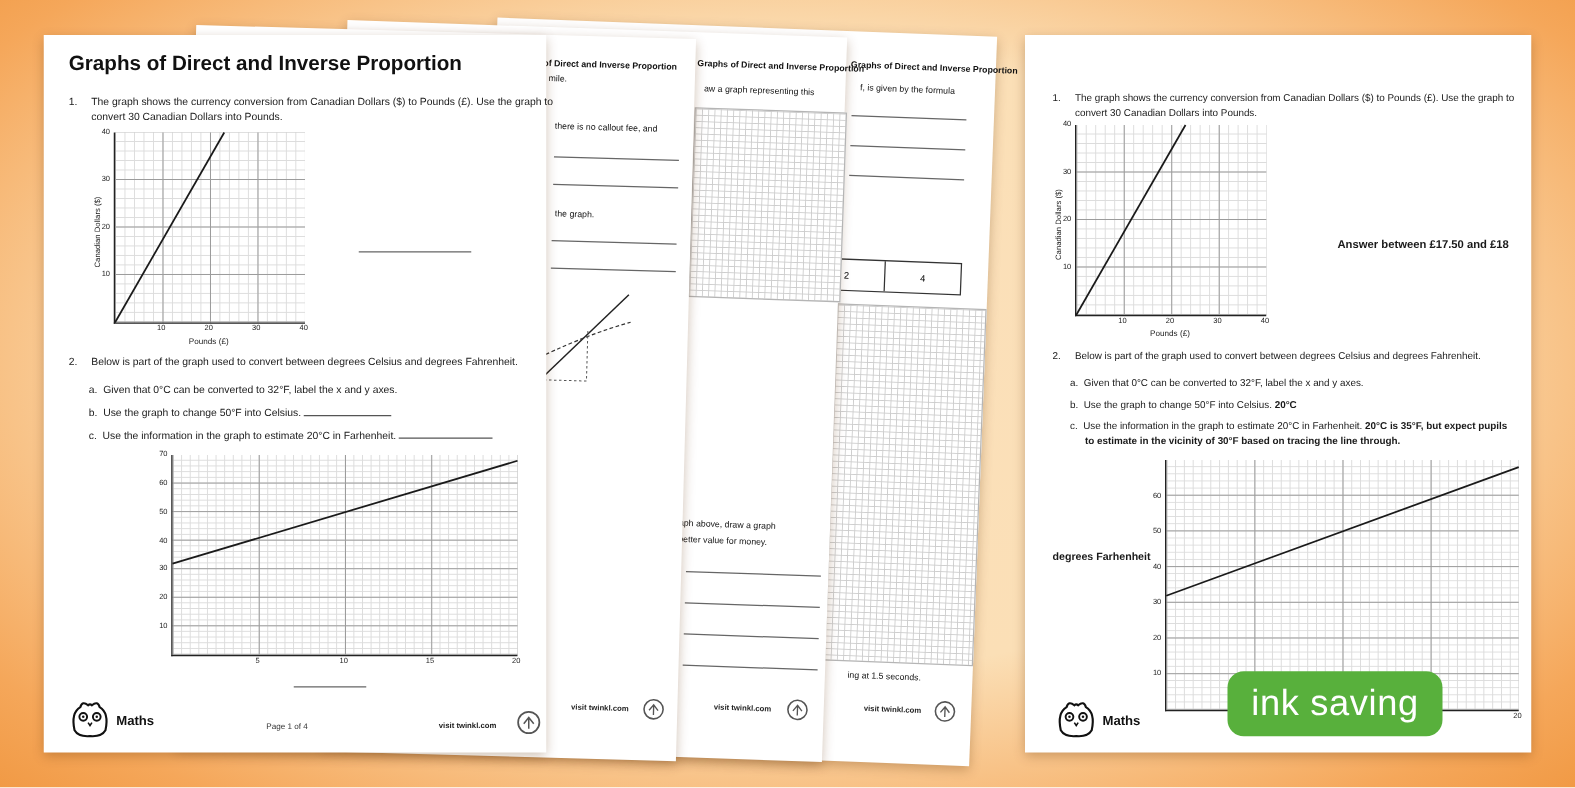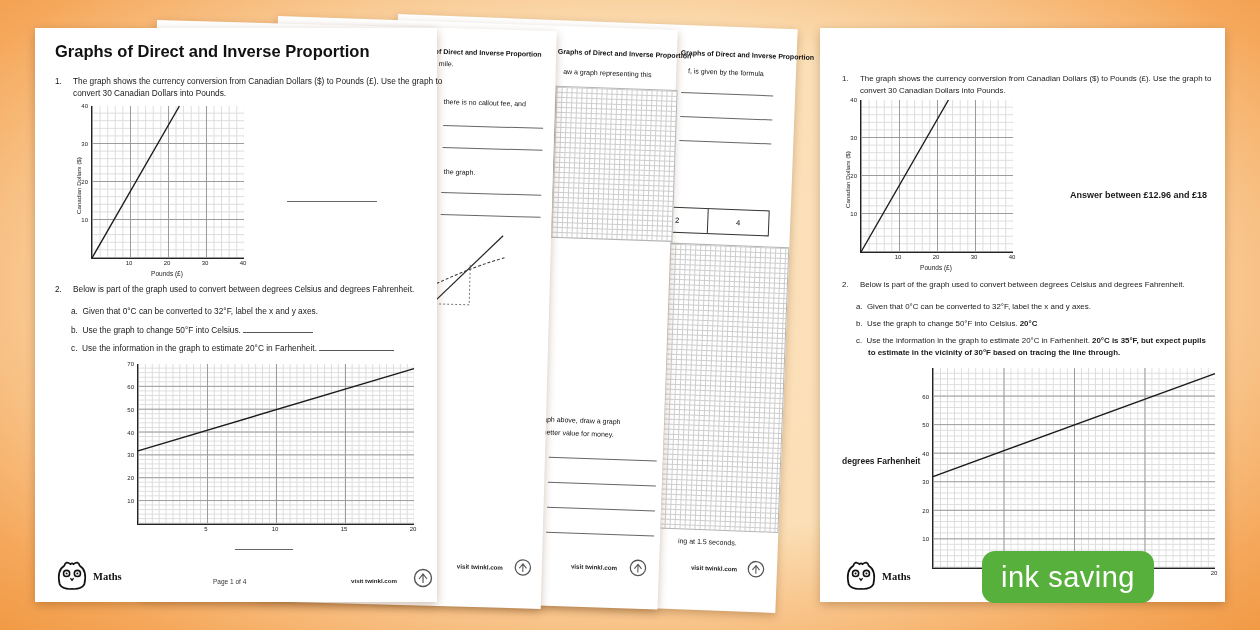--- a/index.html
+++ b/index.html
@@ -11,21 +11,21 @@
   .title{position:absolute;font-weight:bold;color:#111;white-space:nowrap;}
   .row{position:absolute;font-size:8.3px;color:#1a1a1a;white-space:nowrap;}
   .sm{font-size:7.9px;}
   .b{font-weight:bold;}
   .u{display:inline-block;border-bottom:1px solid #555;height:8px;vertical-align:baseline;}
   .blank{position:absolute;border-bottom:1px solid #666;height:1px;}
   .frag{position:absolute;font-size:7px;color:#111;white-space:nowrap;}
   .fan-header{position:absolute;font-weight:bold;font-size:7px;color:#111;white-space:nowrap;}
   .site{position:absolute;font-size:6.2px;font-weight:bold;color:#222;white-space:nowrap;}
   .pageno{position:absolute;font-size:6.5px;color:#333;white-space:nowrap;}
-  .subject{position:absolute;font-size:10.5px;font-weight:bold;color:#111;font-family:Liberation Serif, serif;}
+  .subject{position:absolute;font-size:10.5px;font-weight:bold;color:#111;}
   .finegrid{position:absolute;border:1px solid #b5b5b5;
     background-image:linear-gradient(to right,#cdcdcd 1px,transparent 1px),
                      linear-gradient(to bottom,#cdcdcd 1px,transparent 1px);
     background-size:5px 5px;background-color:#fff;}
   .chart{position:absolute;}
   .chart .plot{position:absolute;background-color:#fff;
     border-left:1.2px solid #222;border-bottom:1.2px solid #222;
     background-image:
       linear-gradient(to right,#9c9c9c 1px,transparent 1px),
       linear-gradient(to top,#9c9c9c 1px,transparent 1px),
@@ -209,31 +209,31 @@
           </svg>
         </div>
       <div class="xticks" style="left:26px;top:158px;width:152px;">
           <span style="left: 25%;">10</span>
           <span style="left: 50%;">20</span>
           <span style="left: 75%;">30</span>
           <span style="left: 100%;">40</span>
         </div>
       <div class="xlabel" style="left:26px;top:168px;width:152px;">Pounds (£)</div>
     </div>
-    <div class="row b" style="left:250px;top:162px;font-size:9px;">Answer between £12.96 and £18</div>
+    <div class="row b" style="left:250px;top:162px;font-size:9px;">Answer between £17.50 and £18</div>
 
     <div class="row sm" style="left:22px;top:252px;">2.</div>
     <div class="row sm" style="left:40px;top:252px;">Below is part of the graph used to convert between degrees Celsius and degrees Fahrenheit.</div>
 
     <div class="row sm" style="left:36px;top:274px;"><span>a.</span>&nbsp;&nbsp;<span>Given that 0°C can be converted to 32°F, label the x and y axes.</span></div>
     <div class="row sm" style="left:36px;top:291px;"><span>b.</span>&nbsp;&nbsp;<span>Use the graph to change 50°F into Celsius.</span>&nbsp;<b>20°C</b></div>
     <div class="row sm" style="left:36px;top:308px;"><span>c.</span>&nbsp;&nbsp;<span>Use the information in the graph to estimate 20°C in Farhenheit.</span>&nbsp;<b>20°C is 35°F, but expect pupils</b></div>
     <div class="row sm b" style="left:48px;top:320px;">to estimate in the vicinity of 30°F based on tracing the line through.</div>
 
-    <div class="row b" style="left:22px;top:428px;font-size:8.5px;text-align:right;">degrees Farhenheit</div>
+    <div class="row b" style="left:22px;top:412px;font-size:8.5px;text-align:right;">degrees Farhenheit</div>
 
     <div class="chart" style="left:98px;top:336px;width:310px;height:240px;">
       <div class="yticks" style="left:0px;top:4px;width:13px;height:200px;">
           <span style="bottom: calc(14.2857% - 3px);">10</span>
           <span style="bottom: calc(28.5714% - 3px);">20</span>
           <span style="bottom: calc(42.8571% - 3px);">30</span>
           <span style="bottom: calc(57.1429% - 3px);">40</span>
           <span style="bottom: calc(71.4286% - 3px);">50</span>
           <span style="bottom: calc(85.7143% - 3px);">60</span>
         </div>
@@ -254,17 +254,17 @@
       <path d="M6 34 Q2 16 12 10 Q14 3 20 8 Q22 6 24 8 Q30 3 32 10 Q42 16 38 34 Q34 41 22 40 Q10 41 6 34 Z" fill="none" stroke="#111" stroke-width="2.2"></path>
       <circle cx="15" cy="20" r="4" fill="none" stroke="#111" stroke-width="2"></circle>
         <circle cx="29" cy="20" r="4" fill="none" stroke="#111" stroke-width="2"></circle>
       <circle cx="15" cy="20" r="1.3" fill="#111"></circle>
         <circle cx="29" cy="20" r="1.3" fill="#111"></circle>
       <path d="M20 26 L22 29 L24 26" fill="none" stroke="#111" stroke-width="1.6"></path>
     </svg>
     <div class="subject" style="left:62px;top:543px;">Maths</div>
   </div>
 
-  <div class="pill" style="left: 982px; top: 537px; width: 172px; height: 52px; z-index: 20; background: rgb(88, 176, 60); margin-top: 14px;">
+  <div class="pill" style="left: 982px; top: 537px; width: 172px; height: 52px; z-index: 20; background: rgb(88, 176, 60);">
     <span>ink saving</span>
   </div>
 
 </div>
 
 </body></html>

